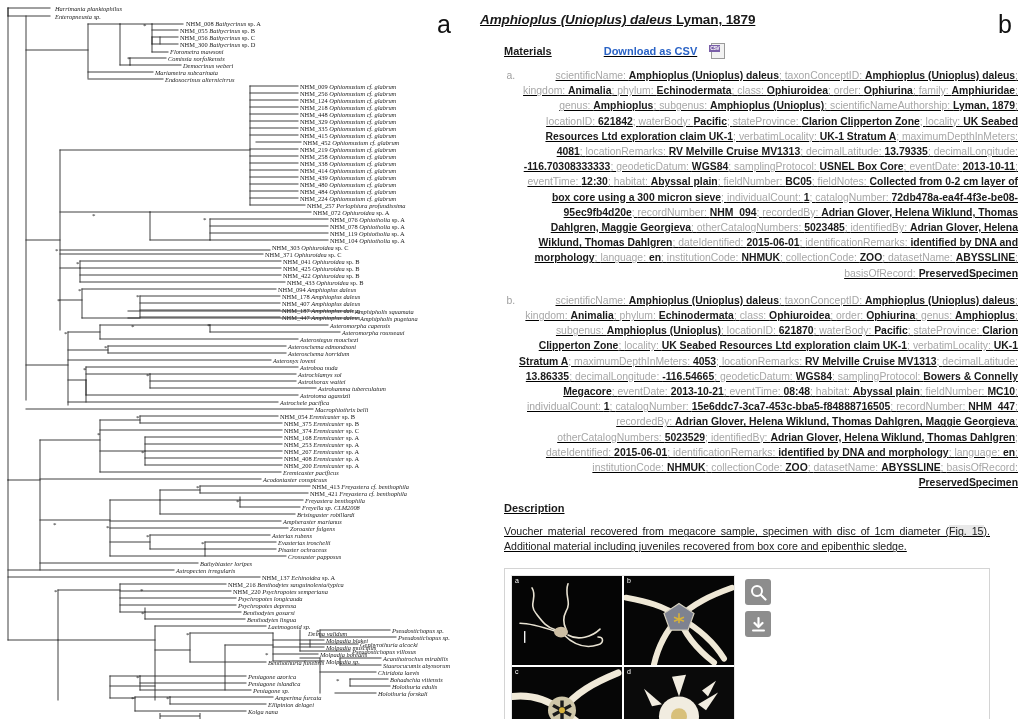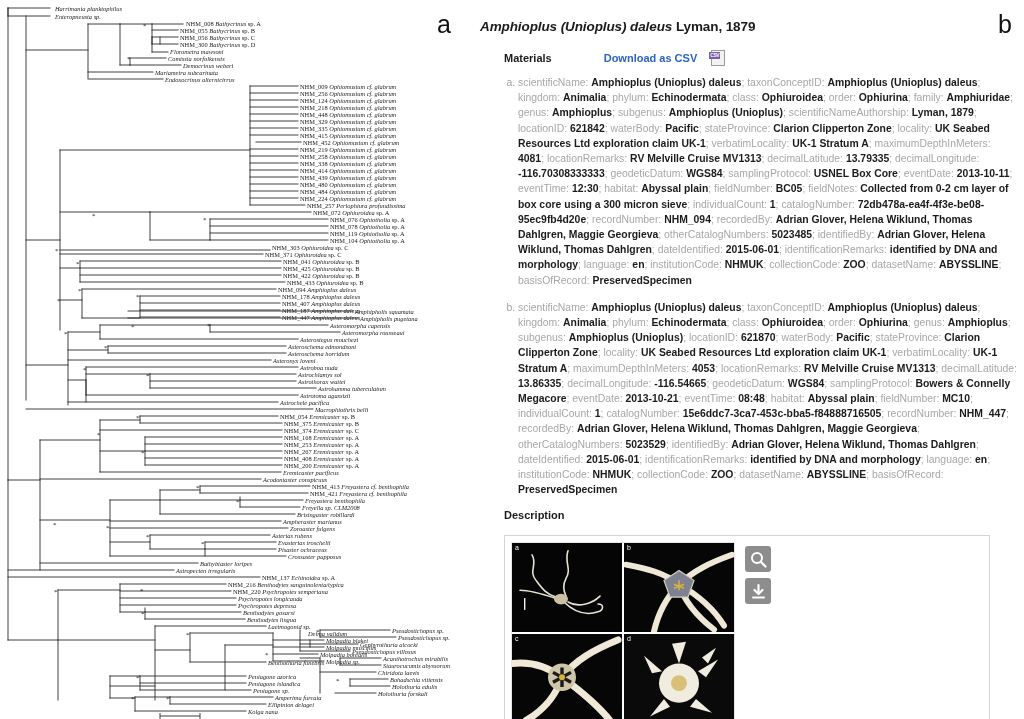--- a/index.html
+++ b/index.html
@@ -47,25 +47,26 @@
   .star {
     font-family: "Liberation Serif", serif;
     font-size: 7px;
     fill: #333;
   }
 
   
   .panel-b {
     position: absolute;
     left: 470px;
-    top: 11px;
+    top: 4px;
     width: 554px;
     height: 617px;
     padding: 0;
     box-sizing: border-box;
+    text-decoration: underline;
   }
   .doc-title {
     margin: 8px 0 0 10px;
     font-size: 13.5px;
     font-weight: bold;
     color: #1b1b1b;
     letter-spacing: -0.1px;
   }
   .doc-title .it { font-style: italic; }
 
@@ -118,21 +119,21 @@
     margin: 10px 0 0 0;
     padding: 0 6px 0 48px;
     list-style-type: lower-alpha;
     color: #9a9a9a;
   }
   ol.materials > li {
     font-size: 10.4px;
     line-height: 15.2px;
     color: #a0a0a0;
     margin-bottom: 12px;
-    text-align: left;
+    text-align: right;
   }
   .k { color: #a7a7a7; }
   .v { color: #1b1b1b; font-weight: bold; }
   .sep { color: #a7a7a7; }
 
   .section-head {
     margin: 12px 0 0 34px;
     font-size: 11px;
     font-weight: bold;
     color: #1b1b1b;
@@ -602,20 +603,23 @@
       </span>
     </div>
 
     <ol class="materials" id="materials-list">
         <li><span class="k">scientificName: </span><span class="v">Amphioplus (Unioplus) daleus</span><span class="sep">; </span><span class="k">taxonConceptID: </span><span class="v">Amphioplus (Unioplus) daleus</span><span class="sep">; </span><span class="k">kingdom: </span><span class="v">Animalia</span><span class="sep">; </span><span class="k">phylum: </span><span class="v">Echinodermata</span><span class="sep">; </span><span class="k">class: </span><span class="v">Ophiuroidea</span><span class="sep">; </span><span class="k">order: </span><span class="v">Ophiurina</span><span class="sep">; </span><span class="k">family: </span><span class="v">Amphiuridae</span><span class="sep">; </span><span class="k">genus: </span><span class="v">Amphioplus</span><span class="sep">; </span><span class="k">subgenus: </span><span class="v">Amphioplus (Unioplus)</span><span class="sep">; </span><span class="k">scientificNameAuthorship: </span><span class="v">Lyman, 1879</span><span class="sep">; </span><span class="k">locationID: </span><span class="v">621842</span><span class="sep">; </span><span class="k">waterBody: </span><span class="v">Pacific</span><span class="sep">; </span><span class="k">stateProvince: </span><span class="v">Clarion Clipperton Zone</span><span class="sep">; </span><span class="k">locality: </span><span class="v">UK Seabed Resources Ltd exploration claim UK-1</span><span class="sep">; </span><span class="k">verbatimLocality: </span><span class="v">UK-1 Stratum A</span><span class="sep">; </span><span class="k">maximumDepthInMeters: </span><span class="v">4081</span><span class="sep">; </span><span class="k">locationRemarks: </span><span class="v">RV Melville Cruise MV1313</span><span class="sep">; </span><span class="k">decimalLatitude: </span><span class="v">13.79335</span><span class="sep">; </span><span class="k">decimalLongitude: </span><span class="v">-116.70308333333</span><span class="sep">; </span><span class="k">geodeticDatum: </span><span class="v">WGS84</span><span class="sep">; </span><span class="k">samplingProtocol: </span><span class="v">USNEL Box Core</span><span class="sep">; </span><span class="k">eventDate: </span><span class="v">2013-10-11</span><span class="sep">; </span><span class="k">eventTime: </span><span class="v">12:30</span><span class="sep">; </span><span class="k">habitat: </span><span class="v">Abyssal plain</span><span class="sep">; </span><span class="k">fieldNumber: </span><span class="v">BC05</span><span class="sep">; </span><span class="k">fieldNotes: </span><span class="v">Collected from 0-2 cm layer of box core using a 300 micron sieve</span><span class="sep">; </span><span class="k">individualCount: </span><span class="v">1</span><span class="sep">; </span><span class="k">catalogNumber: </span><span class="v">72db478a-ea4f-4f3e-be08-95ec9fb4d20e</span><span class="sep">; </span><span class="k">recordNumber: </span><span class="v">NHM_094</span><span class="sep">; </span><span class="k">recordedBy: </span><span class="v">Adrian Glover, Helena Wiklund, Thomas Dahlgren, Maggie Georgieva</span><span class="sep">; </span><span class="k">otherCatalogNumbers: </span><span class="v">5023485</span><span class="sep">; </span><span class="k">identifiedBy: </span><span class="v">Adrian Glover, Helena Wiklund, Thomas Dahlgren</span><span class="sep">; </span><span class="k">dateIdentified: </span><span class="v">2015-06-01</span><span class="sep">; </span><span class="k">identificationRemarks: </span><span class="v">identified by DNA and morphology</span><span class="sep">; </span><span class="k">language: </span><span class="v">en</span><span class="sep">; </span><span class="k">institutionCode: </span><span class="v">NHMUK</span><span class="sep">; </span><span class="k">collectionCode: </span><span class="v">ZOO</span><span class="sep">; </span><span class="k">datasetName: </span><span class="v">ABYSSLINE</span><span class="sep">; </span><span class="k">basisOfRecord: </span><span class="v">PreservedSpecimen</span></li>
         <li><span class="k">scientificName: </span><span class="v">Amphioplus (Unioplus) daleus</span><span class="sep">; </span><span class="k">taxonConceptID: </span><span class="v">Amphioplus (Unioplus) daleus</span><span class="sep">; </span><span class="k">kingdom: </span><span class="v">Animalia</span><span class="sep">; </span><span class="k">phylum: </span><span class="v">Echinodermata</span><span class="sep">; </span><span class="k">class: </span><span class="v">Ophiuroidea</span><span class="sep">; </span><span class="k">order: </span><span class="v">Ophiurina</span><span class="sep">; </span><span class="k">genus: </span><span class="v">Amphioplus</span><span class="sep">; </span><span class="k">subgenus: </span><span class="v">Amphioplus (Unioplus)</span><span class="sep">; </span><span class="k">locationID: </span><span class="v">621870</span><span class="sep">; </span><span class="k">waterBody: </span><span class="v">Pacific</span><span class="sep">; </span><span class="k">stateProvince: </span><span class="v">Clarion Clipperton Zone</span><span class="sep">; </span><span class="k">locality: </span><span class="v">UK Seabed Resources Ltd exploration claim UK-1</span><span class="sep">; </span><span class="k">verbatimLocality: </span><span class="v">UK-1 Stratum A</span><span class="sep">; </span><span class="k">maximumDepthInMeters: </span><span class="v">4053</span><span class="sep">; </span><span class="k">locationRemarks: </span><span class="v">RV Melville Cruise MV1313</span><span class="sep">; </span><span class="k">decimalLatitude: </span><span class="v">13.86335</span><span class="sep">; </span><span class="k">decimalLongitude: </span><span class="v">-116.54665</span><span class="sep">; </span><span class="k">geodeticDatum: </span><span class="v">WGS84</span><span class="sep">; </span><span class="k">samplingProtocol: </span><span class="v">Bowers &amp; Connelly Megacore</span><span class="sep">; </span><span class="k">eventDate: </span><span class="v">2013-10-21</span><span class="sep">; </span><span class="k">eventTime: </span><span class="v">08:48</span><span class="sep">; </span><span class="k">habitat: </span><span class="v">Abyssal plain</span><span class="sep">; </span><span class="k">fieldNumber: </span><span class="v">MC10</span><span class="sep">; </span><span class="k">individualCount: </span><span class="v">1</span><span class="sep">; </span><span class="k">catalogNumber: </span><span class="v">15e6ddc7-3ca7-453c-bba5-f84888716505</span><span class="sep">; </span><span class="k">recordNumber: </span><span class="v">NHM_447</span><span class="sep">; </span><span class="k">recordedBy: </span><span class="v">Adrian Glover, Helena Wiklund, Thomas Dahlgren, Maggie Georgieva</span><span class="sep">; </span><span class="k">otherCatalogNumbers: </span><span class="v">5023529</span><span class="sep">; </span><span class="k">identifiedBy: </span><span class="v">Adrian Glover, Helena Wiklund, Thomas Dahlgren</span><span class="sep">; </span><span class="k">dateIdentified: </span><span class="v">2015-06-01</span><span class="sep">; </span><span class="k">identificationRemarks: </span><span class="v">identified by DNA and morphology</span><span class="sep">; </span><span class="k">language: </span><span class="v">en</span><span class="sep">; </span><span class="k">institutionCode: </span><span class="v">NHMUK</span><span class="sep">; </span><span class="k">collectionCode: </span><span class="v">ZOO</span><span class="sep">; </span><span class="k">datasetName: </span><span class="v">ABYSSLINE</span><span class="sep">; </span><span class="k">basisOfRecord: </span><span class="v">PreservedSpecimen</span></li>
       </ol>
 
     <div class="section-head">Description</div>
 
+    <div class="desc-body">
+      <span>Voucher material recovered from megacore sample, specimen with disc of 1cm diameter (</span><span class="hl">Fig. 15</span><span>). Additional material including juveniles recovered from box core and epibenthic sledge.</span>
+    </div>
 
     <div class="figure-box">
       <div class="figure-imgwrap">
         <div class="figure-grid">
 
           <div class="fcell">
             <span class="lbl">a</span>
             <svg width="100%" height="100%" viewBox="0 0 110 90" preserveAspectRatio="none">
               <rect width="110" height="90" fill="#050505"></rect>
               <g stroke="#e8e2d2" fill="none" stroke-width="1.6" stroke-linecap="round">

